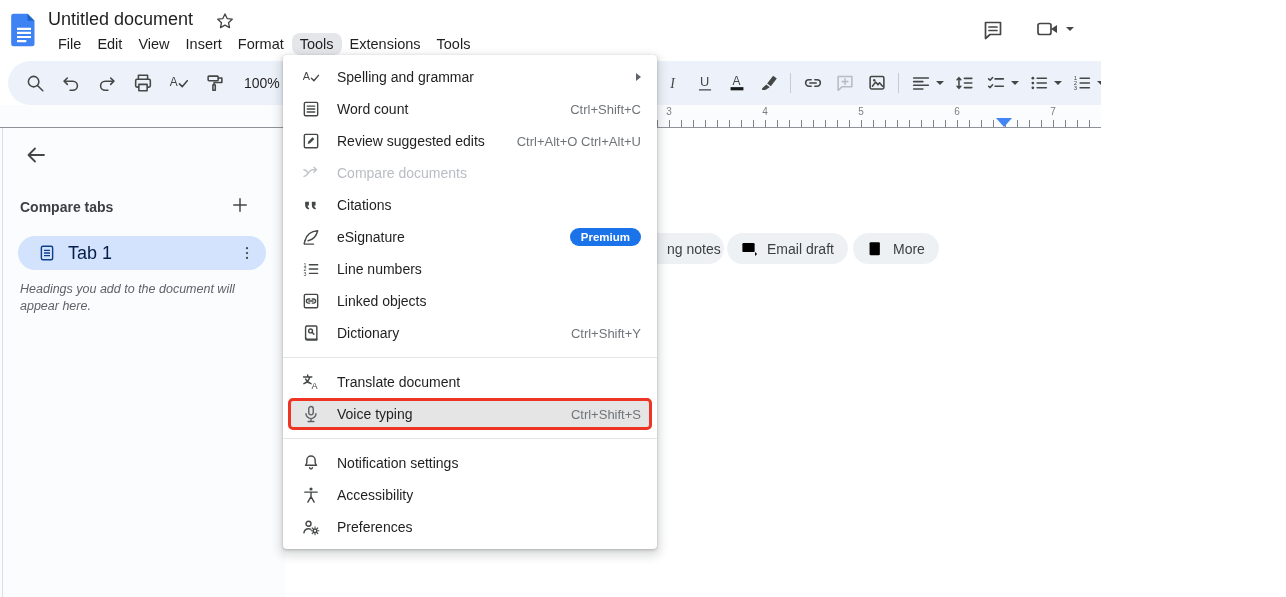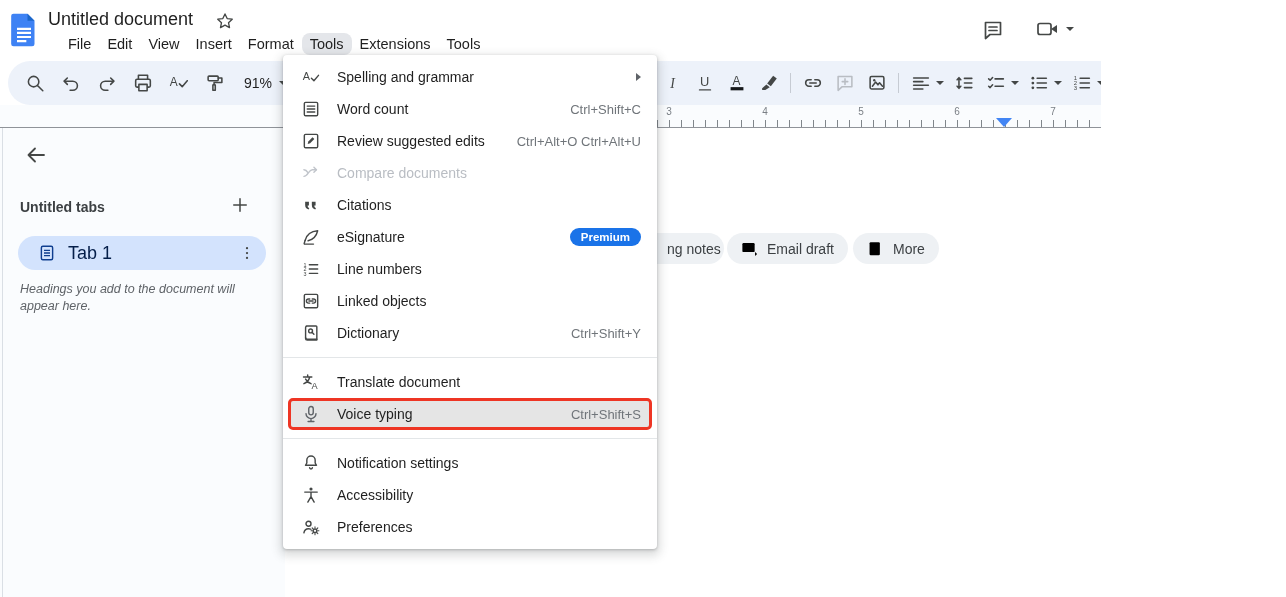--- a/index.html
+++ b/index.html
@@ -4,21 +4,21 @@
 <style>
   html,body{margin:0;padding:0;background:#fff;}
   body{width:1286px;height:597px;font-family:"Liberation Sans",sans-serif;-webkit-font-smoothing:antialiased;}
   .app{position:relative;width:1101px;height:597px;overflow:hidden;background:#fff;}
 
   
   .header{position:absolute;left:0;top:0;width:1286px;height:60px;background:#fff;}
   .logo{position:absolute;left:10px;top:12px;width:28px;height:36px;cursor:pointer;}
   .doc-title{position:absolute;left:48px;top:9px;font-size:18px;color:#1f1f1f;}
   .star{position:absolute;left:215px;top:11px;width:20px;height:20px;}
-  .menubar{position:absolute;left:60px;top:31px;display:flex;align-items:center;height:25px;}
+  .menubar{position:absolute;left:50px;top:31px;display:flex;align-items:center;height:25px;}
   .menubar .mb{padding:3px 8px;font-size:14.5px;color:#1f1f1f;border-radius:8px;cursor:pointer;white-space:nowrap;}
   .menubar .mb.active{background:#e4e6ea;}
   .hdr-icon{width:26px;height:26px;display:flex;align-items:center;justify-content:center;cursor:pointer;}
   .hdr-comment{position:absolute;right:280px;top:17px;}
   .hdr-video{position:absolute;right:212px;top:17px;display:flex;align-items:center;gap:5px;cursor:pointer;}
   .share{position:absolute;right:43px;top:9px;height:37px;width:126px;background:#15803d;border-radius:19px;display:flex;cursor:pointer;}
   .share .lockwrap{margin-left:18px;display:flex;align-items:center;}
   .share .share-label{margin-left:8px;font-size:14.5px;color:#001d35;}
   .share .vsep{width:1px;height:37px;background:#ffffff;margin-left:13px;}
   .share .share-caret{flex:1;display:flex;align-items:center;justify-content:center;}
@@ -180,21 +180,21 @@
           </svg>
       </div>
       <div class="tbi">
         <svg width="22" height="22" viewBox="0 0 24 24">
             <rect x="4.5" y="4.5" width="11" height="5" rx="1"></rect>
             <path d="M15.5 6.5h4v5H11v2.5"></path>
             <rect x="9.7" y="14" width="2.6" height="6" rx=".5"></rect>
           </svg>
       </div>
       <div class="zoomctl">
-        <span class="zv">91%</span>
+        <span class="zv">100%</span>
         <span class="crt"></span>
       </div>
     </div>
 
     <div class="tb-right">
       <div class="tbi">
         <svg width="22" height="22" viewBox="0 0 24 24">
             <text x="9" y="17" style="fill:#444746;font:italic 15px 'Liberation Serif',serif">I</text>
           </svg>
       </div>
@@ -311,21 +311,21 @@
     <span class="ruler-num" style="left:957px">6</span>
     <span class="ruler-num" style="left:1053px">7</span>
     <div class="indent-marker"></div>
     <div class="canvas-rule"></div>
 
     <div class="back-btn oicon">
       <svg width="24" height="24" viewBox="0 0 24 24">
           <path d="M20 12H4.5M11 5.5L4.5 12l6.5 6.5" style="stroke-width:1.8"></path>
         </svg>
     </div>
-    <div class="tabs-hdr">Untitled tabs</div>
+    <div class="tabs-hdr">Compare tabs</div>
     <div class="add-tab oicon">
       <svg width="20" height="20" viewBox="0 0 24 24">
           <path d="M12 4.5v15M4.5 12h15" style="stroke-width:1.8"></path>
         </svg>
     </div>
     <div class="tab-pill">
       <span class="ticon">
         <svg width="18" height="18" viewBox="0 0 24 24">
             <rect x="4.5" y="3" width="15" height="18" rx="2" style="stroke:#0f3e8f;stroke-width:1.9;fill:none"></rect>
             <path d="M8 8.5h8M8 12h8M8 15.5h8" style="stroke:#0f3e8f;stroke-width:1.9;fill:none"></path>

